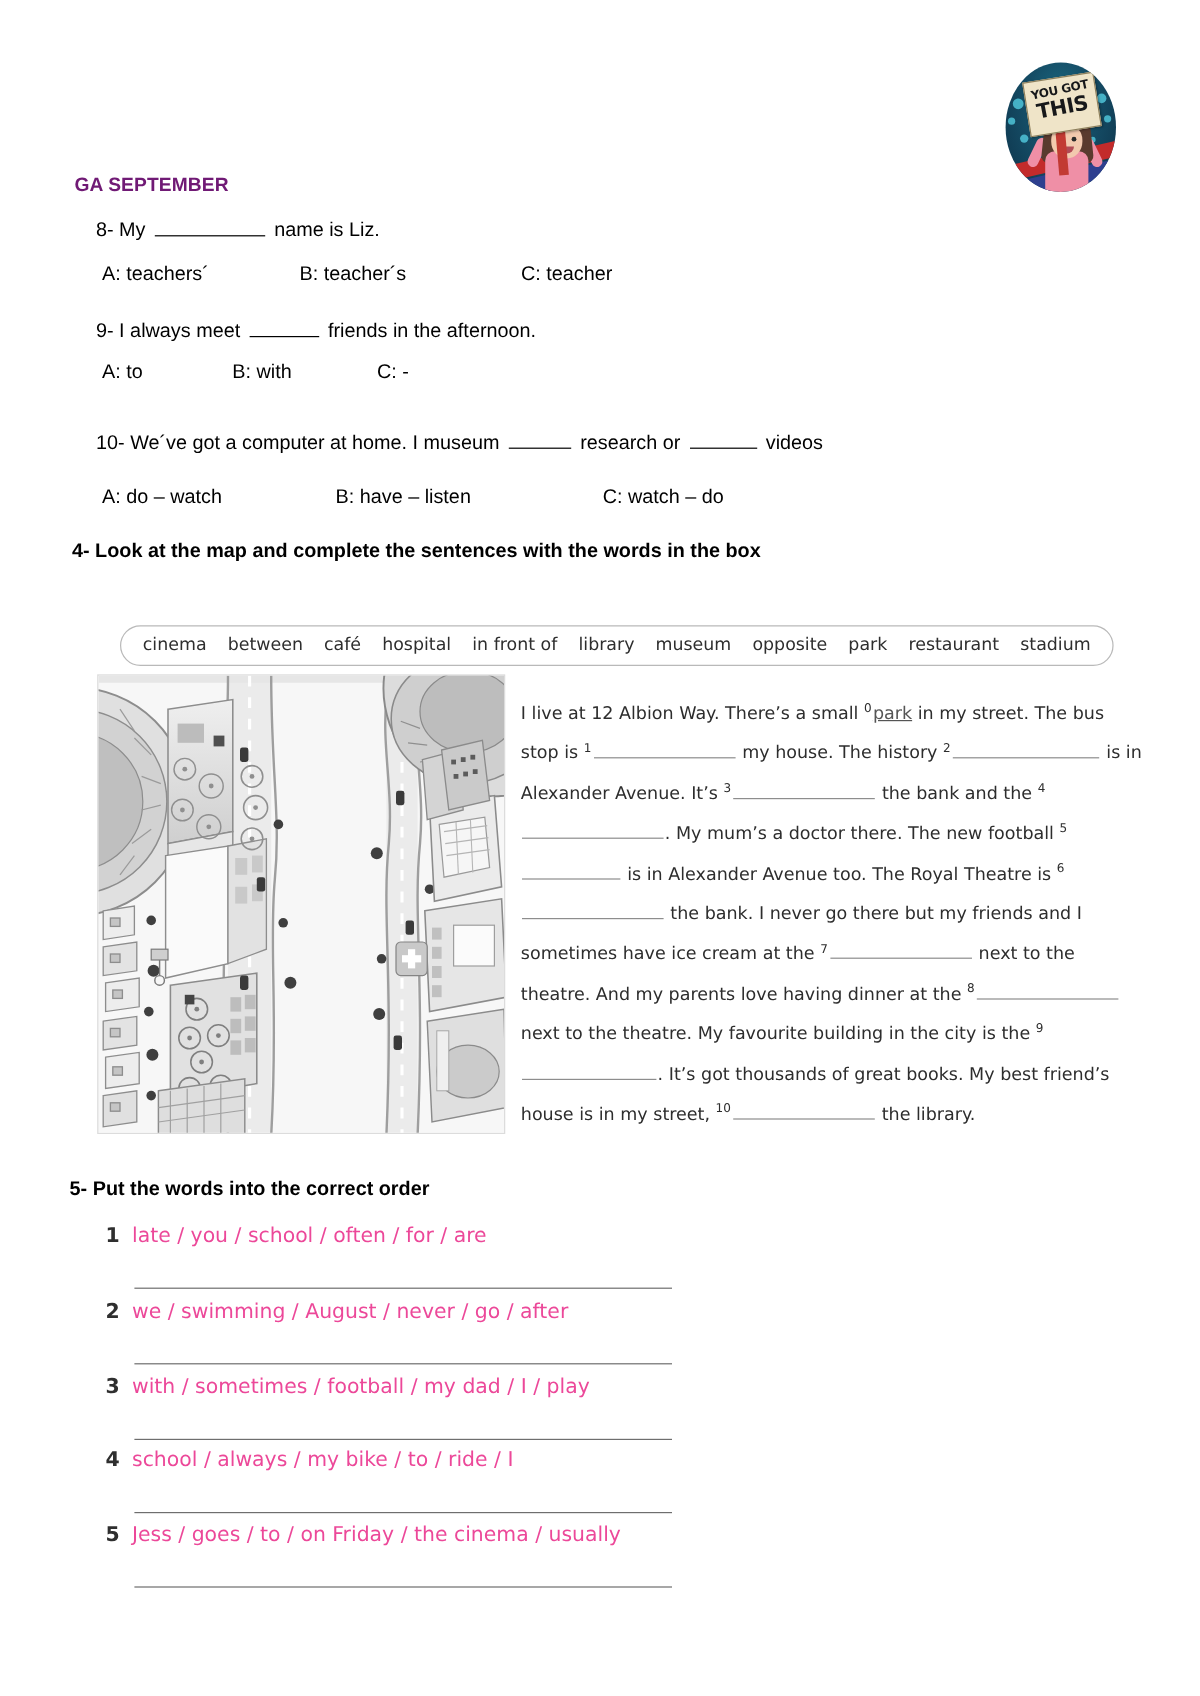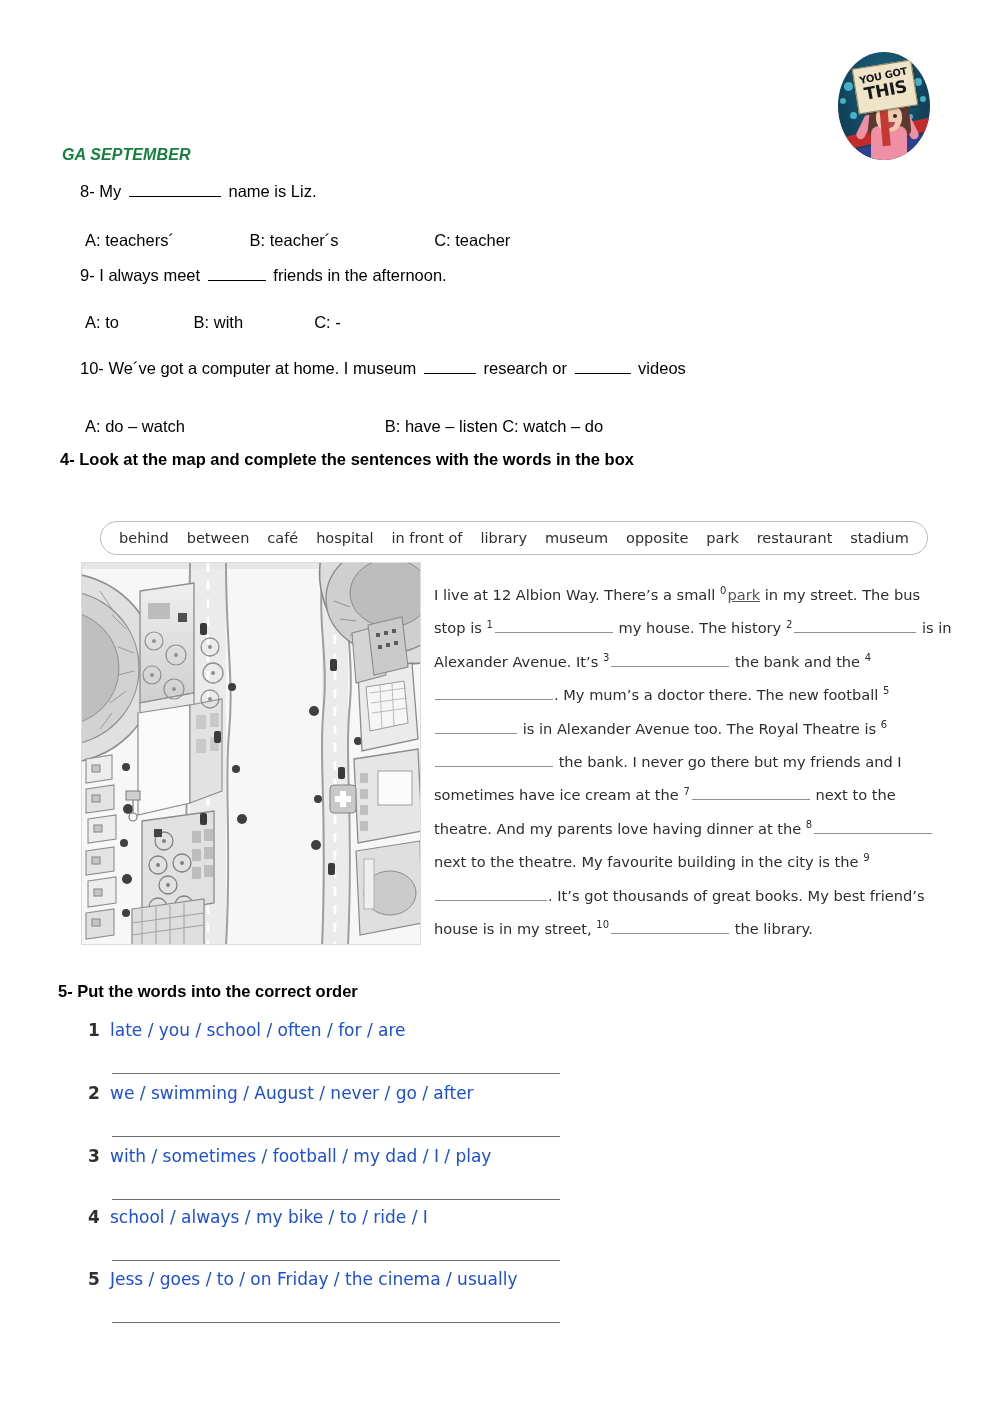--- a/index.html
+++ b/index.html
@@ -137,42 +137,41 @@
     background: #b14a55;
   }
 
   
   .ga-title {
     position: absolute;
     left: 62px;
     top: 146px;
     font-size: 16px;
     font-weight: bold;
-    color: #15803d;
+    color: #701a75;
     letter-spacing: .1px;
-    font-style: italic;
   }
 
   .mcq {
     position: absolute;
     left: 0;
     top: 170px;
     width: 1000px;
   }
   .mcq .q {
     position: absolute;
     font-size: 16.5px;
     white-space: nowrap;
   }
   .mcq .opts {
     position: absolute;
     font-size: 16.5px;
     white-space: nowrap;
   }
-  .mcq .opts .opt { display: inline-block; margin-top: 12px; }
+  .mcq .opts .opt { display: inline-block; }
 
   .blank {
     display: inline-block;
     border-bottom: 1.6px solid #000;
     vertical-align: baseline;
     margin: 0 3px;
     height: 15px;
   }
 
   .sec-head {
@@ -262,21 +261,21 @@
     display: inline-block;
     width: 22px;
     font-family: "DejaVu Sans", sans-serif;
     font-size: 17px;
     font-weight: bold;
     color: #2f2f2f;
   }
   .wo-text {
     font-family: "DejaVu Sans", sans-serif;
     font-size: 17px;
-    color: #1d4ed8;
+    color: #ec4899;
   }
   .wo-line {
     position: absolute;
     left: 112px;
     width: 448px;
     height: 0;
     border-top: 1.6px solid #6e6e6e;
   }
 </style>
 </head>
@@ -338,29 +337,29 @@
   <div class="q" style="left:80px; top:188px;">
     <span>10-</span>
     <span>We´ve got a computer at home. I museum</span>
     <span class="blank" style="width:52px;"></span>
     <span>research or</span>
     <span class="blank" style="width:56px;"></span>
     <span>videos</span>
   </div>
   <div class="opts" style="left:85px; top:235px;">
     <span class="opt" style="width:190px;">A: do – watch</span>
-    <span class="opt" style="width:218px;text-align:right;">B: have – listen</span>
+    <span class="opt" style="width:218px;">B: have – listen</span>
     <span class="opt">C: watch – do</span>
   </div>
 </div>
 
 <div class="sec-head sec4-head">4-  Look at the map and complete the sentences with the words in the box</div>
 
 <div class="wordbox">
-  <span class="w">behind</span>
+  <span class="w">cinema</span>
   <span class="w">between</span>
   <span class="w">café</span>
   <span class="w">hospital</span>
   <span class="w">in front of</span>
   <span class="w">library</span>
   <span class="w">museum</span>
   <span class="w">opposite</span>
   <span class="w">park</span>
   <span class="w">restaurant</span>
   <span class="w">stadium</span>

